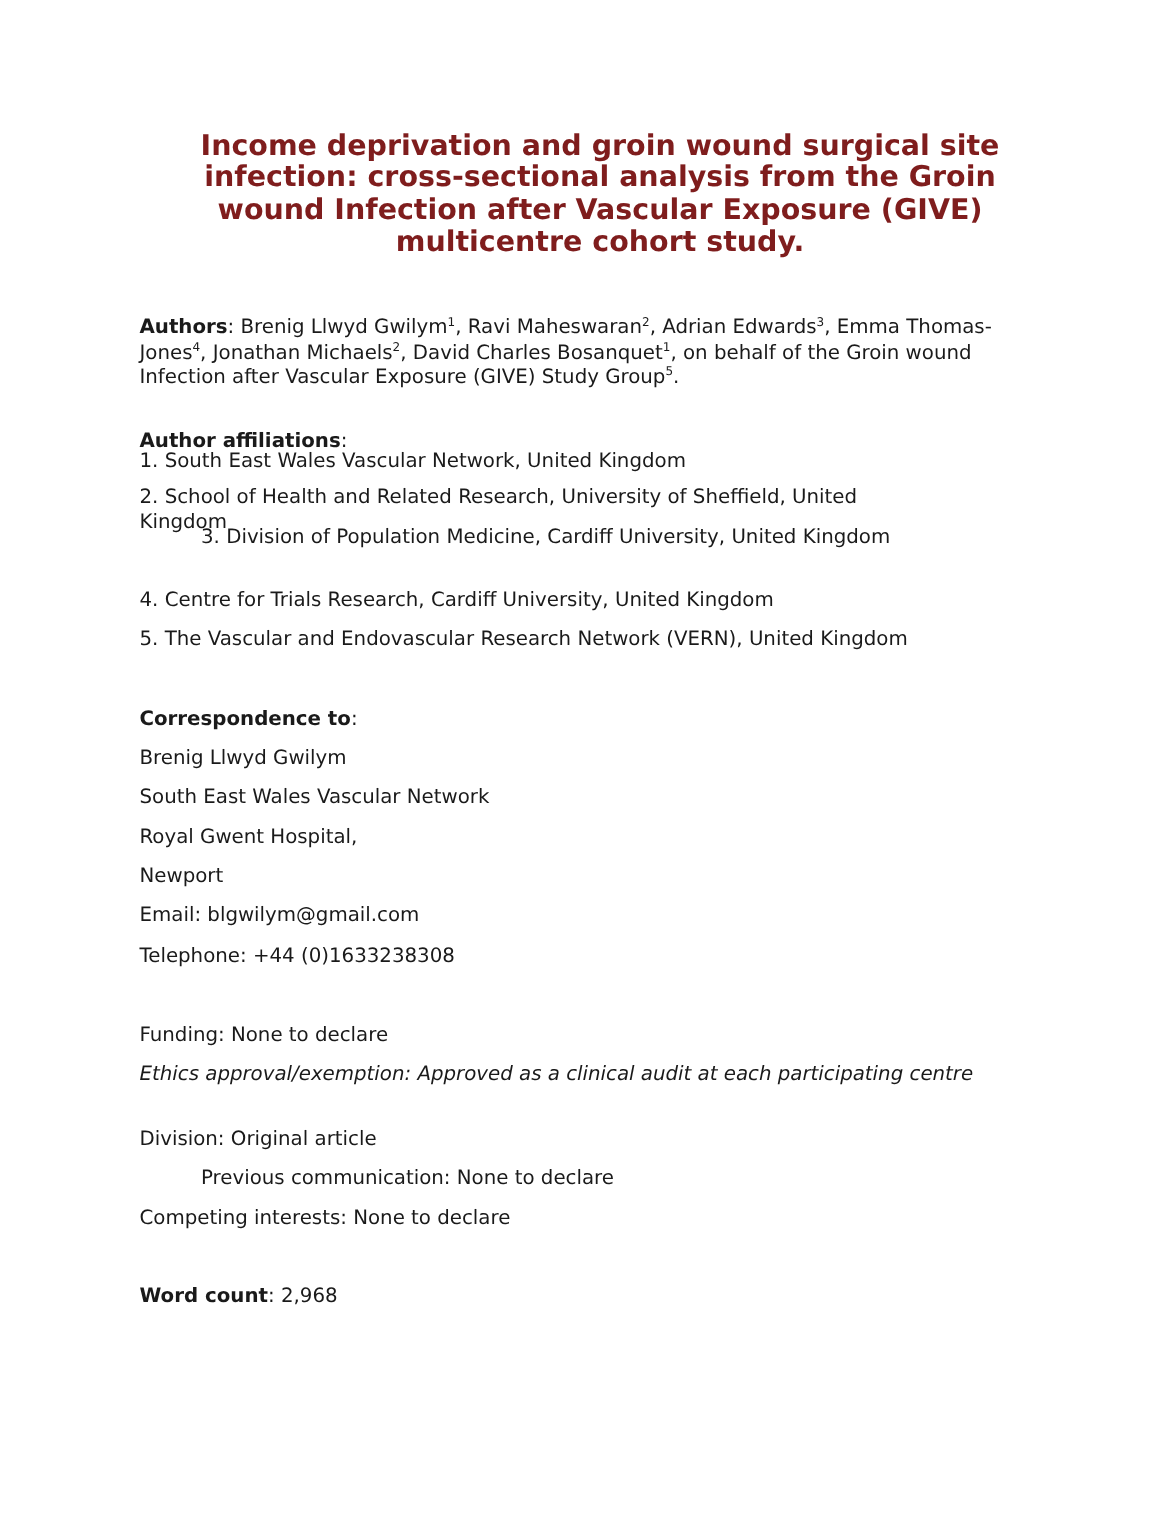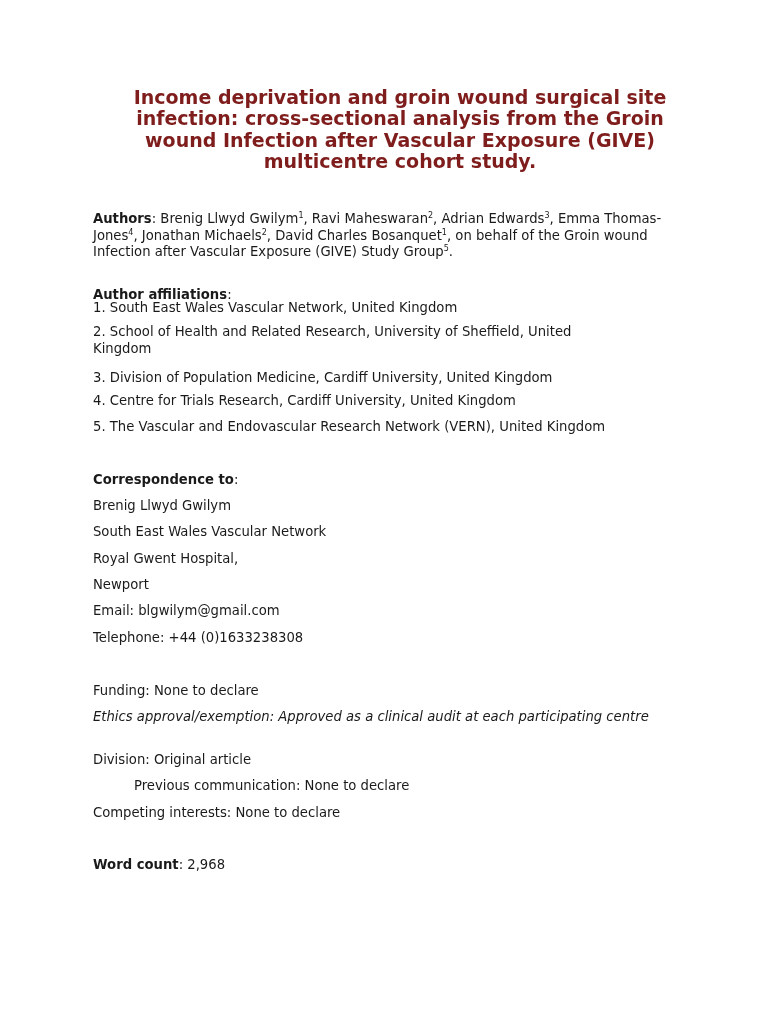--- a/index.html
+++ b/index.html
@@ -24,21 +24,21 @@
   <span>Adrian Edwards</span><sup>3</sup>,
   <span>Emma Thomas-Jones</span><sup>4</sup>,
   <span>Jonathan Michaels</span><sup>2</sup>,
   <span>David Charles Bosanquet</span><sup>1</sup>,
   <span>on behalf of the Groin wound Infection after Vascular Exposure (GIVE) Study Group</span><sup>5</sup>.
 </div>
 
 <div class="line" style="top:271px;margin-top:16px;"><span class="b">Author affiliations</span>:</div>
 <div class="line" style="top:280px;margin-top:20px;">1. South East Wales Vascular Network, United Kingdom</div>
 <div class="block" style="top:324px;width:540px;">2. School of Health and Related Research, University of Sheffield, United Kingdom</div>
-<div class="line" style="top:370px;">3. Division of Population Medicine, Cardiff University, United Kingdom</div>
+<div class="line" style="top:351px;margin-left:41px;">3. Division of Population Medicine, Cardiff University, United Kingdom</div>
 <div class="line" style="top:393px;">4. Centre for Trials Research, Cardiff University, United Kingdom</div>
 <div class="line" style="top:419px;">5. The Vascular and Endovascular Research Network (VERN), United Kingdom</div>
 
 <div class="line" style="top:472px;"><span class="b">Correspondence to</span>:</div>
 <div class="line" style="top:498px;">Brenig Llwyd Gwilym</div>
 <div class="line" style="top:524px;">South East Wales Vascular Network</div>
 <div class="line" style="top:551px;">Royal Gwent Hospital,</div>
 <div class="line" style="top:577px;">Newport</div>
 <div class="line" style="top:603px;">Email: blgwilym@gmail.com</div>
 <div class="line" style="top:630px;">Telephone: +44 (0)1633238308</div>

